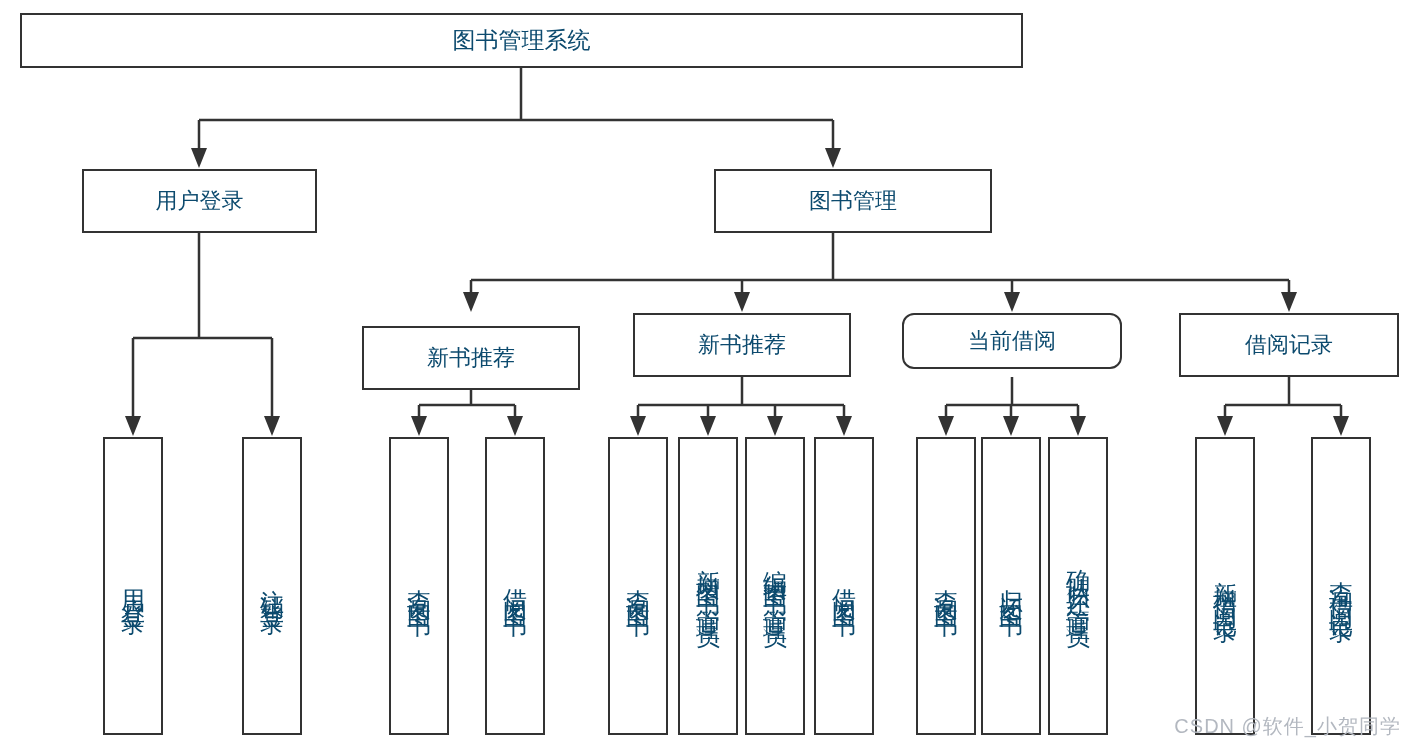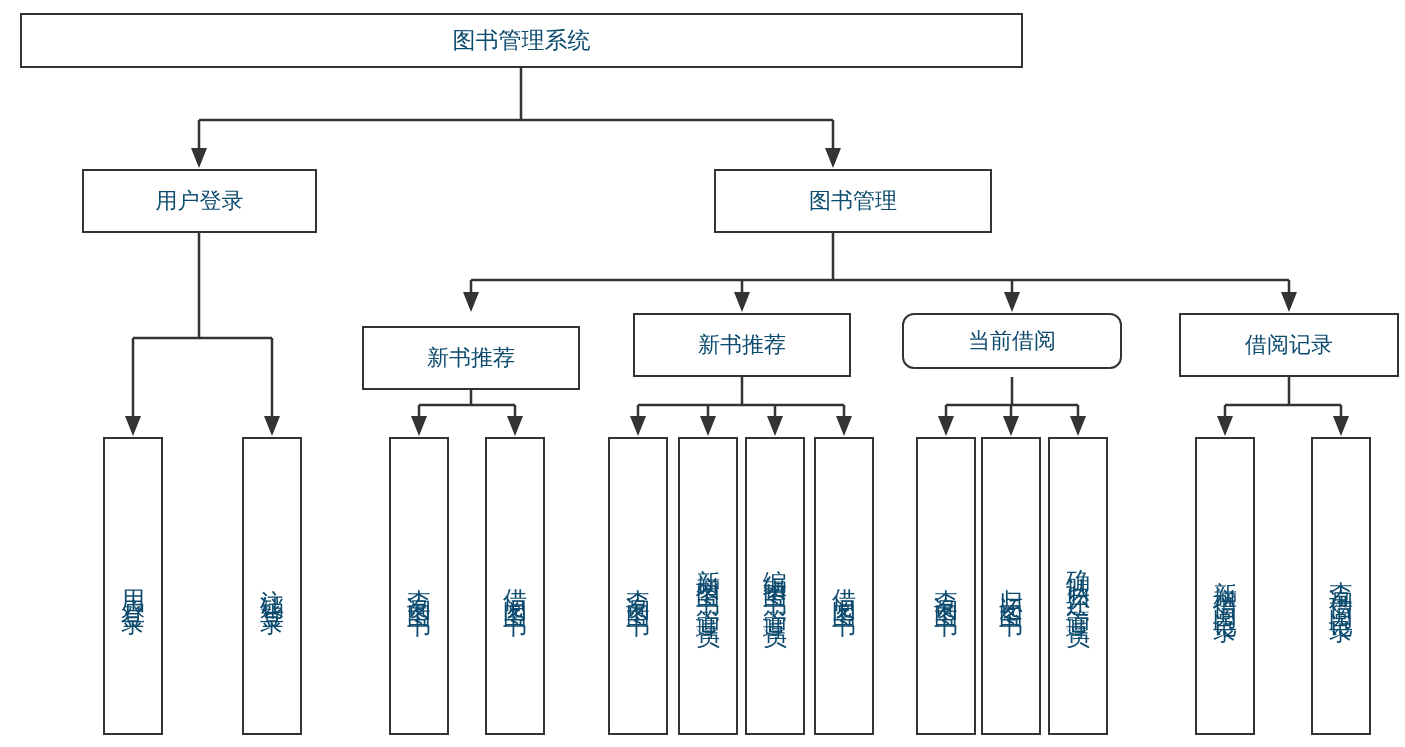--- a/index.html
+++ b/index.html
@@ -169,14 +169,15 @@
     <span class="vtext">确认归还（管理员）</span>
   </div>
 
   <div class="node vbox n-leaf-12">
     <span class="vtext">新增借阅记录</span>
   </div>
   <div class="node vbox n-leaf-13">
     <span class="vtext">查询借阅记录</span>
   </div>
 
+  <div id="watermark">CSDN @软件_小贺同学</div>
 
 </div>
 
 </body></html>

